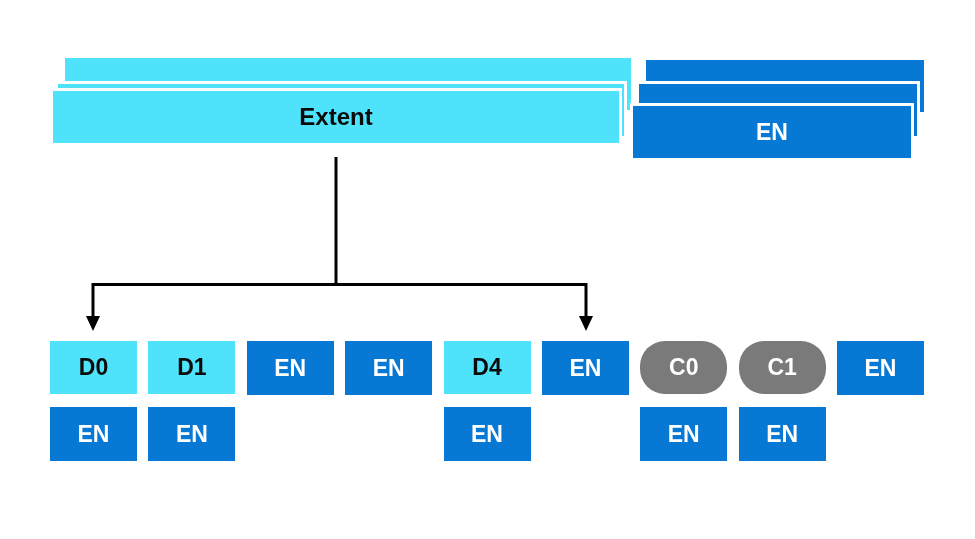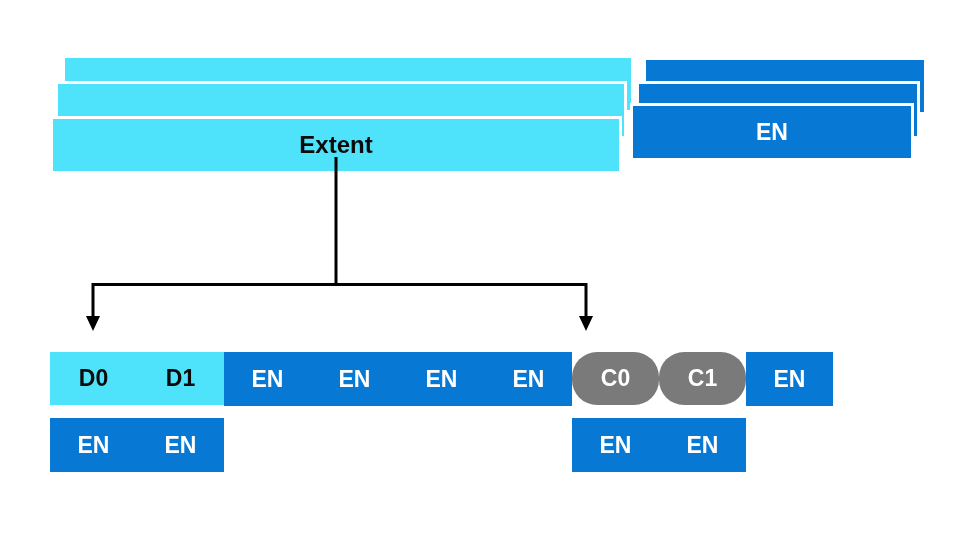--- a/index.html
+++ b/index.html
@@ -16,39 +16,40 @@
     position: absolute;
     box-sizing: border-box;
     border: 3px solid var(--bg, #ffffff);
     display: flex;
     align-items: center;
     justify-content: center;
   }
   .extent-stack .layer { width: 572px; height: 58px; background: var(--cyan); }
   .extent-stack .back   { left: 62px; top: 55px; z-index: 0; }
   .extent-stack .middle { left: 55px; top: 81px; z-index: 1; }
-  .extent-stack .front  { left: 50px; top: 116px; z-index: 2;
+  .extent-stack .front  { left: 50px; top: 88px; z-index: 2;
                           color: var(--ink); font-size: 24px; font-weight: 600; }
   .en-stack .layer { width: 284px; height: 58px; background: var(--blue); }
   .en-stack .back   { left: 643px; top: 57px; z-index: 0; }
   .en-stack .middle { left: 636px; top: 81px; z-index: 1; }
   .en-stack .front  { left: 630px; top: 103px; z-index: 2;
                       color: var(--paper); font-size: 23px; font-weight: 600; }
   
   .connector {
     position: absolute; left: 0; top: 0;
     pointer-events: none; z-index: 3;
   }
   .connector .stroke { stroke: var(--connector, #000); stroke-width: 3; fill: none; }
   .connector .head   { fill: var(--connector, #000); }
   
   .grid {
     position: absolute;
-    left: 50px; top: 352px; width: 874px;
+    left: 50px; top: 341px; width: 874px;
     display: flex;
+    justify-content: space-between;
     z-index: 2;
   }
   .col { width: 87px; display: flex; flex-direction: column; }
   .fragment {
     height: 53px; margin-bottom: 13px;
     display: flex; align-items: center; justify-content: center;
     font-size: 23px; font-weight: 600;
   }
   .fragment.data { background: var(--cyan); color: var(--ink); }
   .fragment.code { background: var(--gray); color: var(--paper); border-radius: 25px; }
@@ -95,20 +96,21 @@
         <div class="fragment data">D1</div>
         <div class="enbox">EN</div>
       </div>
       <div class="col">
         <div class="enbox">EN</div>
       </div>
       <div class="col">
         <div class="enbox">EN</div>
       </div>
       <div class="col">
+        <div class="fragment data">D4</div>
         <div class="enbox">EN</div>
       </div>
       <div class="col">
         <div class="enbox">EN</div>
       </div>
       <div class="col">
         <div class="fragment code">C0</div>
         <div class="enbox">EN</div>
       </div>
       <div class="col">

